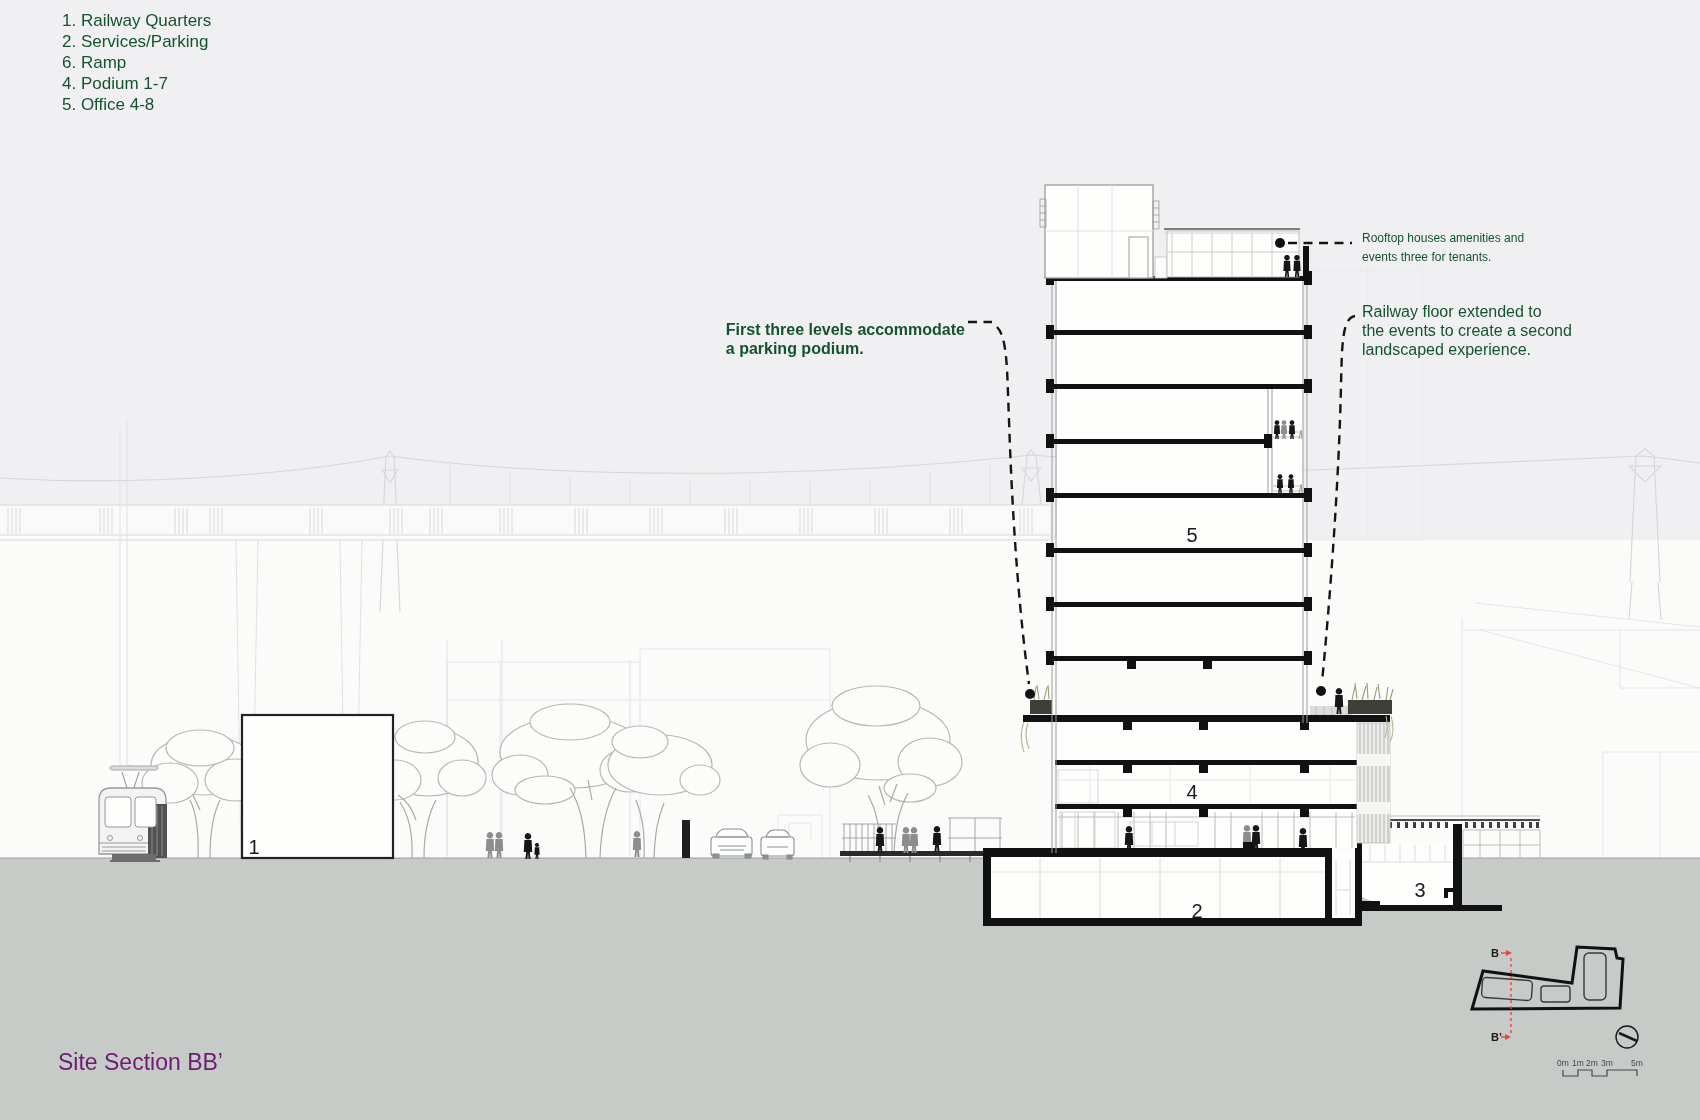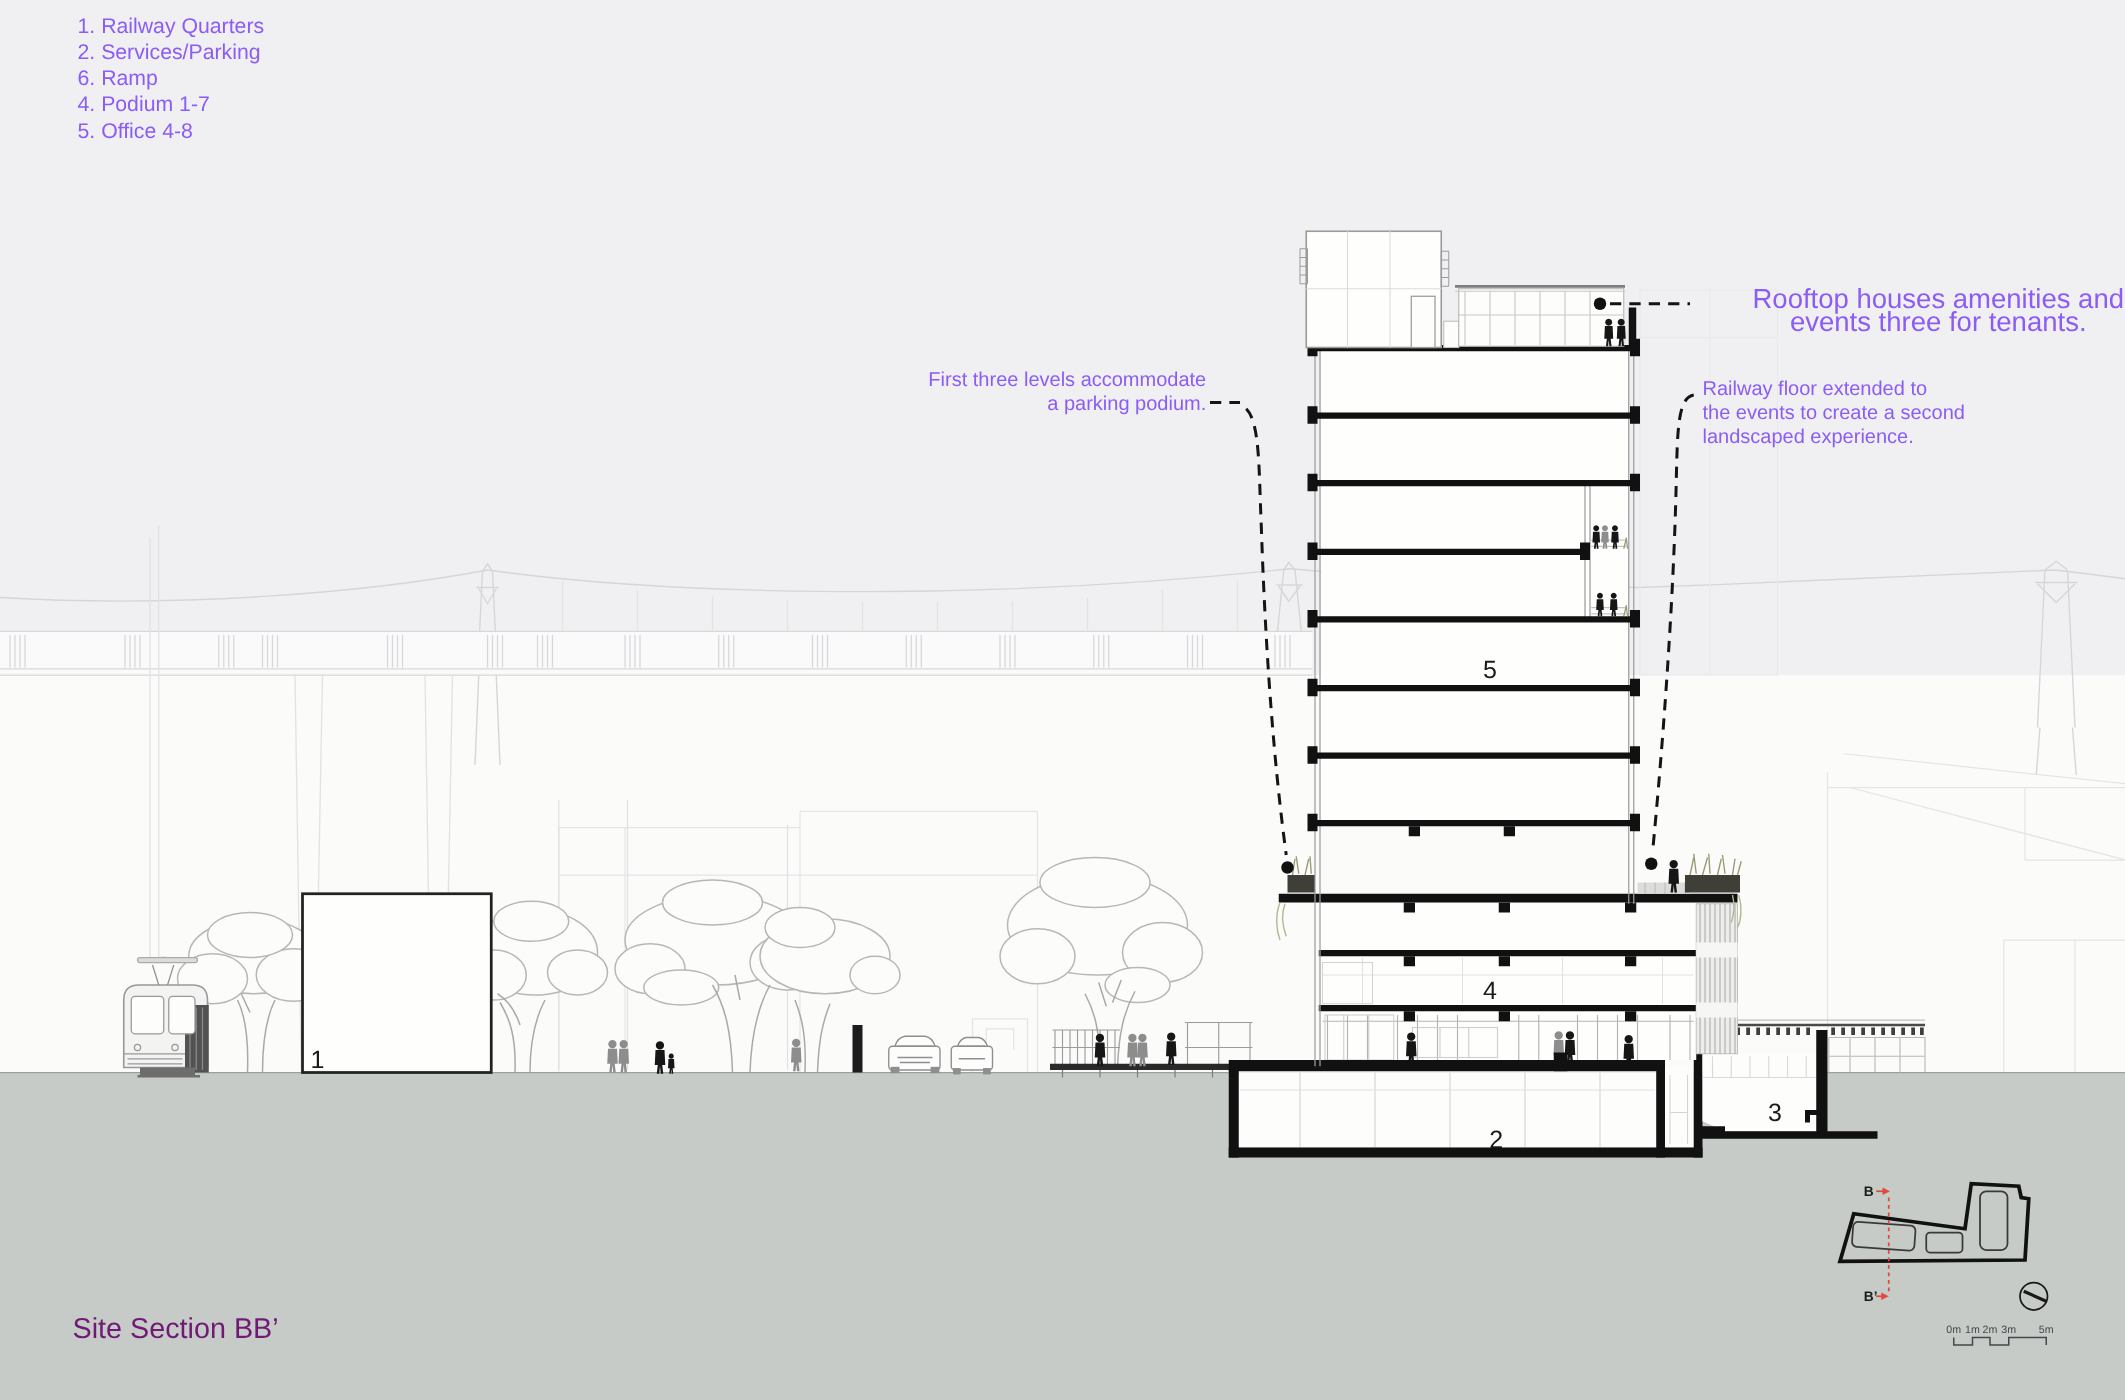--- a/index.html
+++ b/index.html
@@ -1,22 +1,22 @@
 <!DOCTYPE html>
 <html><head>
 <meta charset="utf-8">
 <style>
   html,body{margin:0;padding:0;background:#e8e8e8;}
   #stage{position:relative;width:1700px;height:1120px;overflow:hidden;background:#fbfbfa;
          font-family:"Liberation Sans",sans-serif;}
   #drawing{position:absolute;left:0;top:0;}
-  .txt{position:absolute;color:#8b5cf6;line-height:1.2;}
+  .txt{position:absolute;color:#14532d;line-height:1.2;}
   #legend{left:62px;top:10px;font-size:17px;line-height:21px;}
-  #ann-parking{right:735px;top:295px;font-size:16px;line-height:19px;text-align:right;}
-  #ann-rooftop{left:1402px;top:229px;font-size:22px;line-height:19px;text-align:center;}
+  #ann-parking{right:735px;top:320px;font-size:16px;line-height:19px;text-align:left;font-weight:bold;}
+  #ann-rooftop{left:1362px;top:229px;font-size:12px;line-height:19px;}
   #ann-ground{left:1362px;top:302px;font-size:16px;line-height:19px;}
   #title{left:58px;top:1049px;font-size:23px;color:#701a75;}
   .ln{display:block;}
 </style>
 </head>
 <body>
 
 <div id="stage">
 
 <svg id="drawing" width="1700" height="1120" viewBox="0 0 1700 1120">

